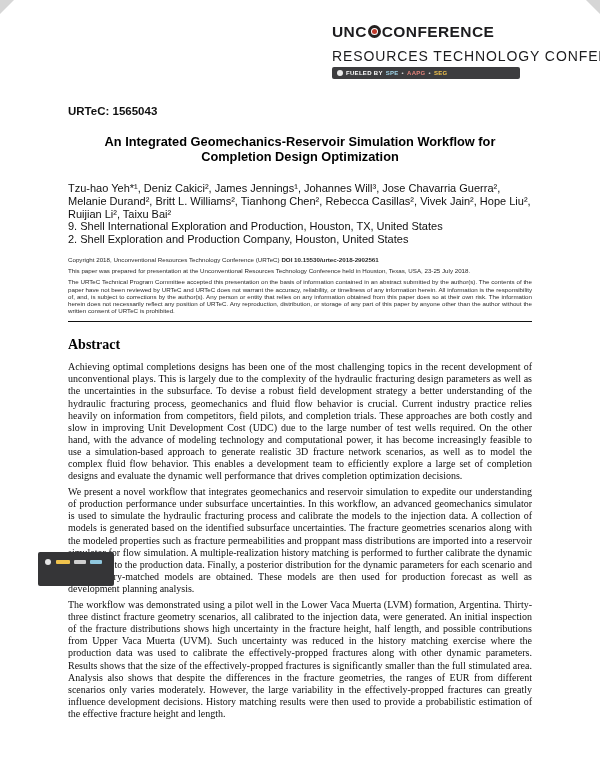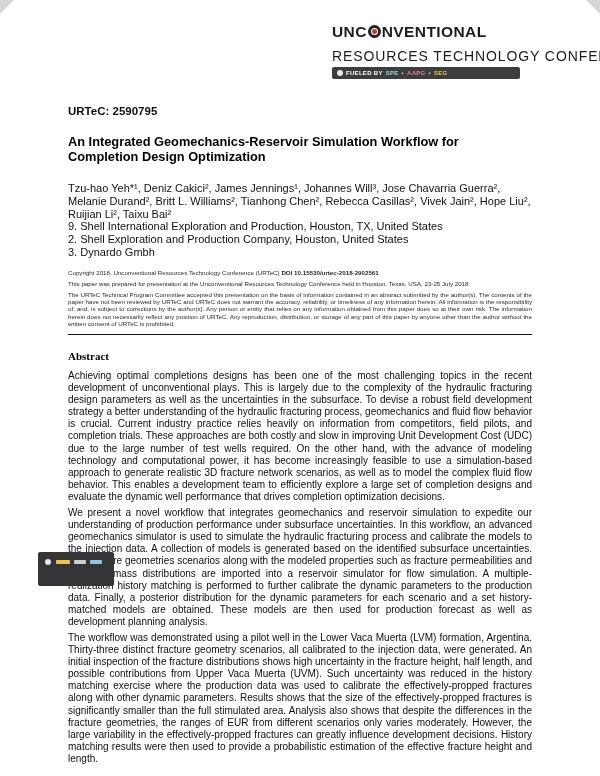--- a/index.html
+++ b/index.html
@@ -44,41 +44,41 @@
     background:#3d3d3f; color:#ffffff;
     display:flex; align-items:center; gap:3px;
     padding:0 5px; font-size:6px; font-weight:bold; letter-spacing:0.3px;
     white-space:nowrap;
   }
   .banner-globe { width:6px; height:6px; border-radius:50%; background:#e9e9e9; flex:none; }
   .org-sep { color:#d6d6d6; }
 
   
   .paper-number { margin-top:26px; font-size:11.5px; font-weight:bold; color:#101010; }
-  .title { margin-top:17px; font-size:12.8px; font-weight:bold; line-height:1.2; color:#000; }
+  .title { margin-top:17px; font-size:12.8px; font-weight:bold; line-height:1.2; color:#000;text-align:center; }
   .authors { margin-top:18px; font-size:11px; line-height:1.16; color:#101010; }
   .affiliations { font-size:11px; line-height:1.16; color:#101010; }
 
   .smallprint { margin-top:10px; font-size:6.2px; line-height:1.16; color:#2a2a2a; }
   .smallprint p { margin-top:4px; }
   .smallprint p:first-child { margin-top:0; }
   .doi { font-weight:bold; }
   .disclaimer { text-align:justify; }
 
   .rule { margin-top:7px; border:none; border-top:1px solid #111; height:0; }
 
   
   .abstract-heading {
     margin-top:15px;
     font-family:"Liberation Serif", serif;
-    font-size:11px; font-weight:bold; color:#000;
+    font-size:14px; font-weight:bold; color:#000;
   }
   .body-para {
     margin-top:8px;
-    font-family:Liberation Sans, sans-serif;
+    font-family:Liberation Serif, serif;
     font-size:10px; line-height:1.21;
     text-align:justify; color:#0e0e0e;
   }
   .body-para + .body-para { margin-top:4px; }
 
   
   .footer-fragment {
     position:absolute; left:38px; bottom:2px;
     width:76px; height:34px;
     background:#353537; border-radius:2px; overflow:hidden;
@@ -96,42 +96,41 @@
 
   <div class="corner corner-left"></div>
   <div class="corner corner-right"></div>
 
   <div class="logo">
     <div class="logo-line1">
       <span>UNC</span>
       <span class="logo-o">
           <span class="logo-o-inner"></span>
         </span>
-      <span>NVENTIONAL</span>
+      <span>CONFERENCE</span>
     </div>
     <div class="logo-line2">RESOURCES TECHNOLOGY CONFERENCE</div>
     <div class="logo-banner">
       <span class="banner-globe"></span>
       <span>FUELED BY</span>
       <span style="color: rgb(159, 212, 232);">SPE</span>
       <span class="org-sep">•</span>
       <span style="color: rgb(228, 131, 122);">AAPG</span>
       <span class="org-sep">•</span>
       <span style="color: rgb(240, 194, 76);">SEG</span>
     </div>
   </div>
 
-  <div class="paper-number">URTeC: 2590795</div>
+  <div class="paper-number">URTeC: 1565043</div>
 
   <h1 class="title">An Integrated Geomechanics-Reservoir Simulation Workflow for Completion Design Optimization</h1>
   <div class="authors">Tzu-hao Yeh*¹, Deniz Cakici², James Jennings¹, Johannes Will³, Jose Chavarria Guerra², Melanie Durand², Britt L. Williams², Tianhong Chen², Rebecca Casillas², Vivek Jain², Hope Liu², Ruijian Li², Taixu Bai²</div>
   <div class="affiliations">
     <div>9. Shell International Exploration and Production, Houston, TX, United States</div>
     <div>2. Shell Exploration and Production Company, Houston, United States</div>
-    <div>3. Dynardo Gmbh</div>
   </div>
 
   <div class="smallprint">
     <p><span>Copyright 2018, Unconventional Resources Technology Conference (URTeC)</span> <span class="doi">DOI 10.15530/urtec-2018-2902561</span></p>
     <p>This paper was prepared for presentation at the Unconventional Resources Technology Conference held in Houston, Texas, USA, 23-25 July 2018.</p>
     <p class="disclaimer">The URTeC Technical Program Committee accepted this presentation on the basis of information contained in an abstract submitted by the author(s). The contents of the paper have not been reviewed by URTeC and URTeC does not warrant the accuracy, reliability, or timeliness of any information herein. All information is the responsibility of, and, is subject to corrections by the author(s). Any person or entity that relies on any information obtained from this paper does so at their own risk. The information herein does not necessarily reflect any position of URTeC. Any reproduction, distribution, or storage of any part of this paper by anyone other than the author without the written consent of URTeC is prohibited.</p>
   </div>
 
   <hr class="rule">
 

